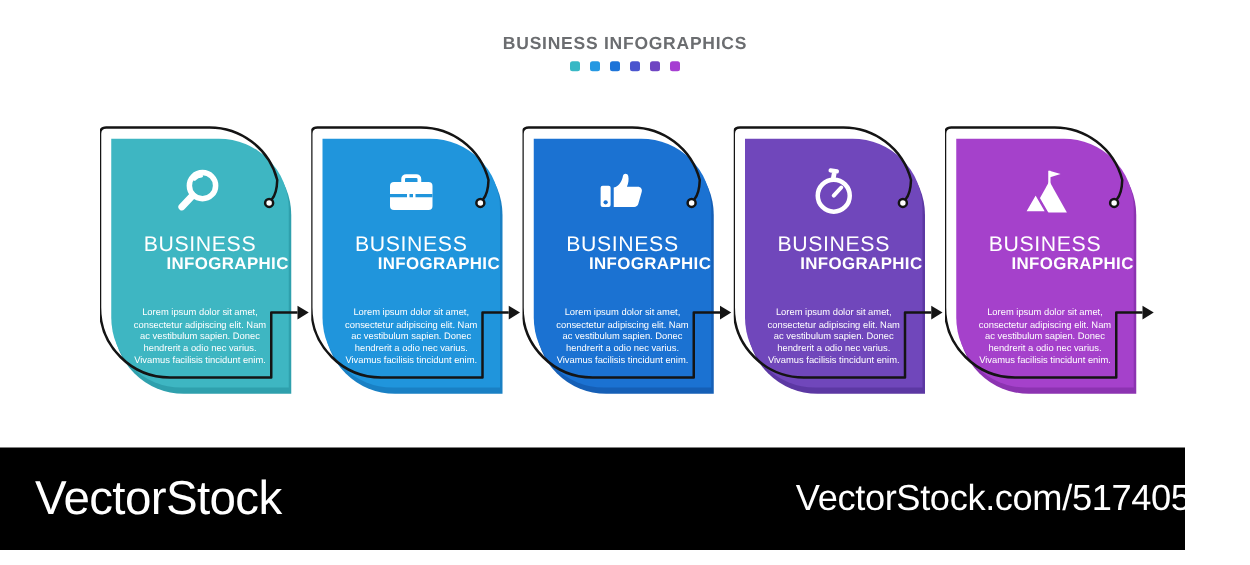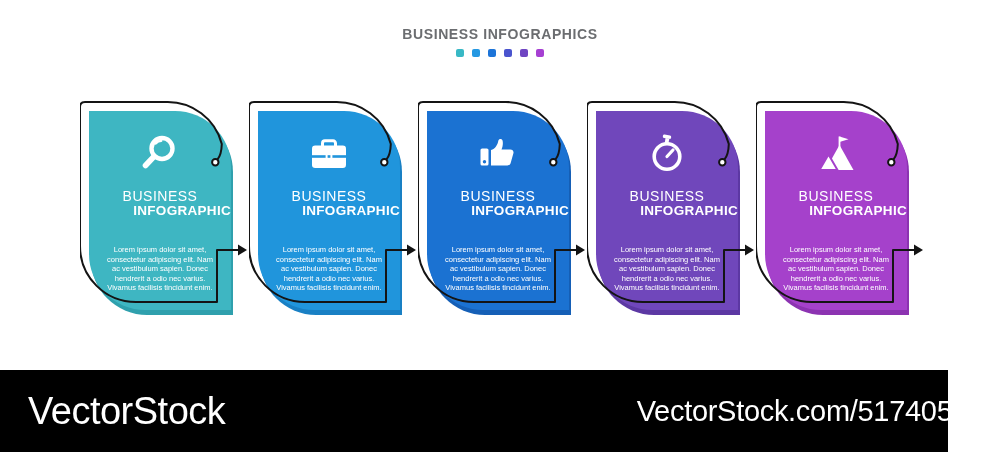--- a/index.html
+++ b/index.html
@@ -14,26 +14,26 @@
 
   
   .card{position:absolute;top:100px;width:170px;height:222px;}
   .shape{position:absolute;left:0;top:0;width:170px;height:222px;}
   .outline{fill:none;stroke:#141414;stroke-width:2;stroke-linejoin:round;}
   .terminal{fill:#ffffff;stroke:#141414;stroke-width:2;}
   .arrowhead{fill:#141414;}
 
   .card-content{position:absolute;left:9px;top:11px;width:142px;text-align:center;color:#ffffff;}
   .icon{display:block;margin:21px auto 0;width:44px;height:44px;}
-  .t1{margin-top:13px;font-size:14px;letter-spacing:.5px;line-height:14px;}
+  .t1{margin-top:13px;font-size:17px;letter-spacing:.5px;line-height:14px;}
   .t2{font-size:13.5px;font-weight:bold;letter-spacing:.3px;line-height:15px;text-align:right;}
   .body-text{margin:27px auto 0;width:114px;font-size:7.5px;line-height:9.6px;}
 
   
-  .bar{position:absolute;left:0;top:370px;width:1000px;height:82px;display:flex;
+  .bar{position:absolute;left:0;top:358px;width:1000px;height:82px;display:flex;
        align-items:center;justify-content:space-between;}
   .logo{padding-left:28px;color:#fff;font-size:38px;font-weight:500;letter-spacing:-.5px;}
   .url{padding-right:18px;color:#fff;font-size:29px;font-weight:400;letter-spacing:-.3px;}
 </style>
 </head>
 <body>
 
 <div class="stage">
 
   <div class="header">

